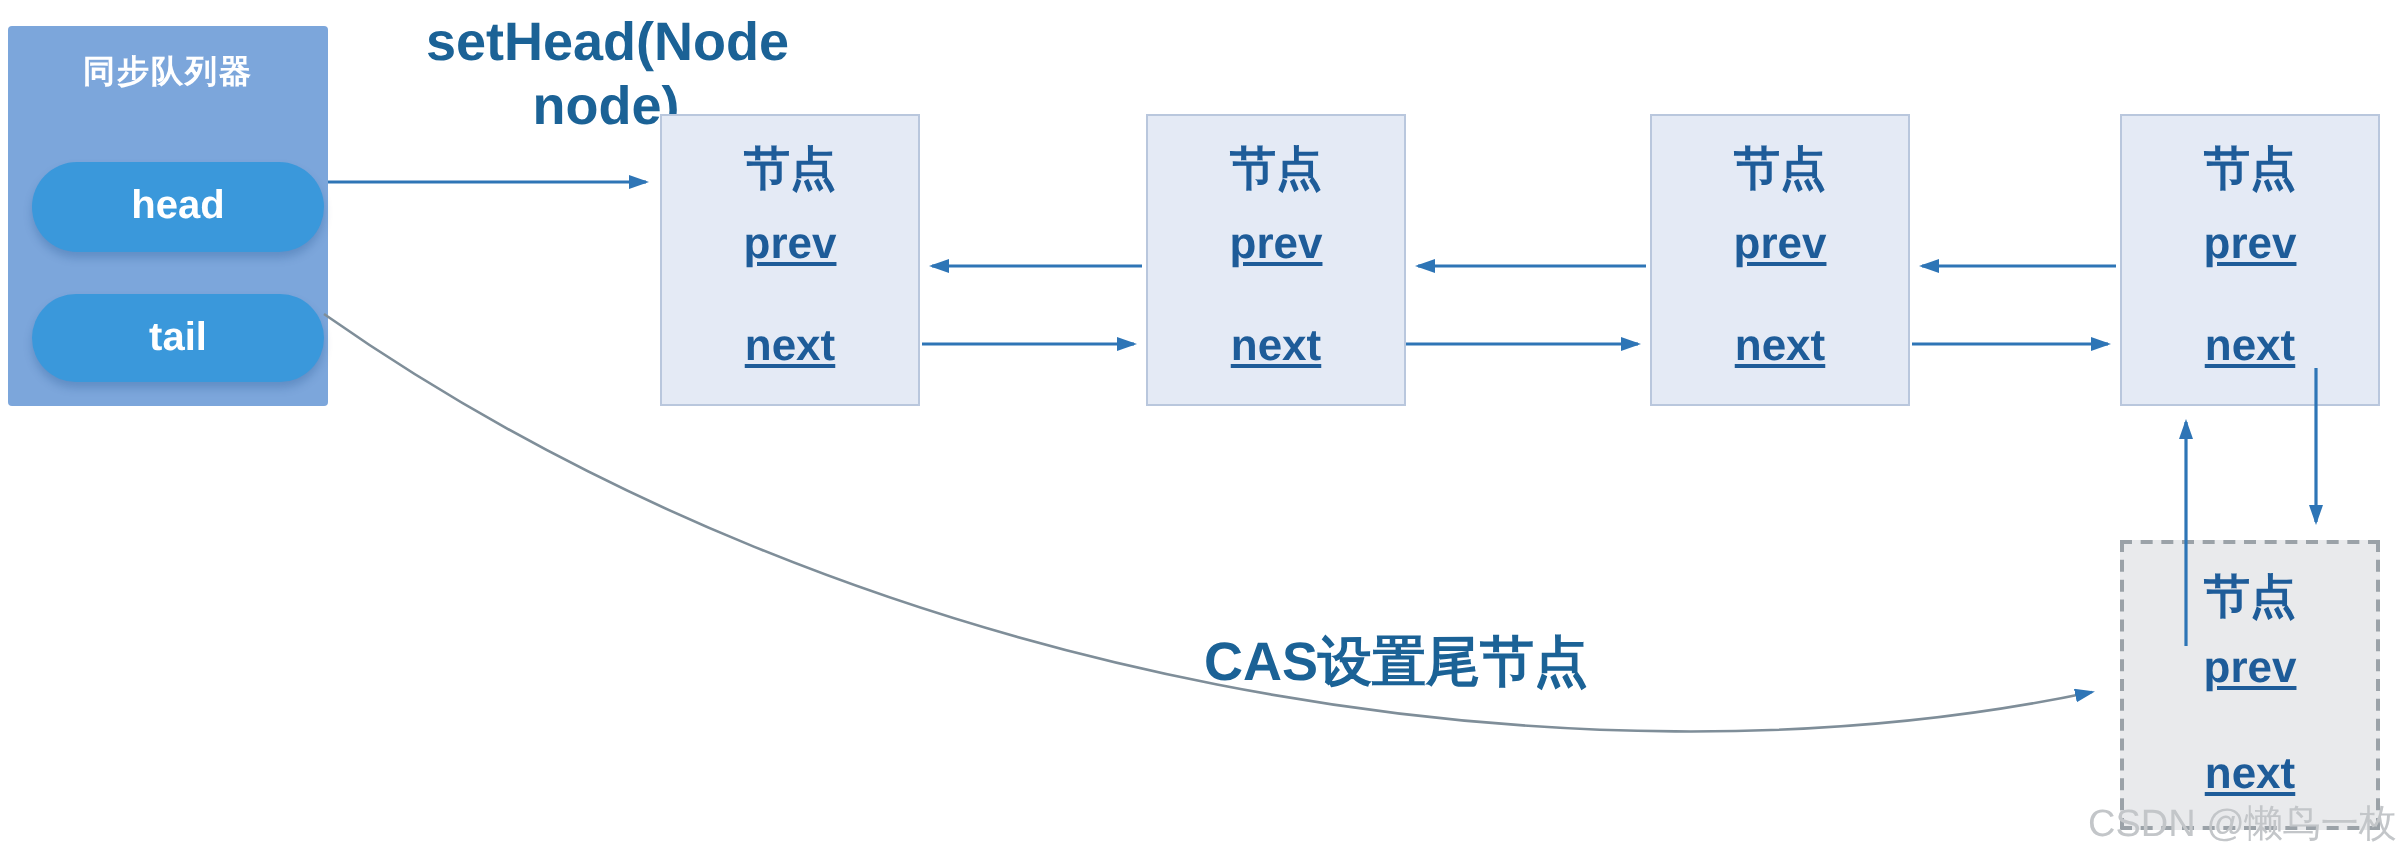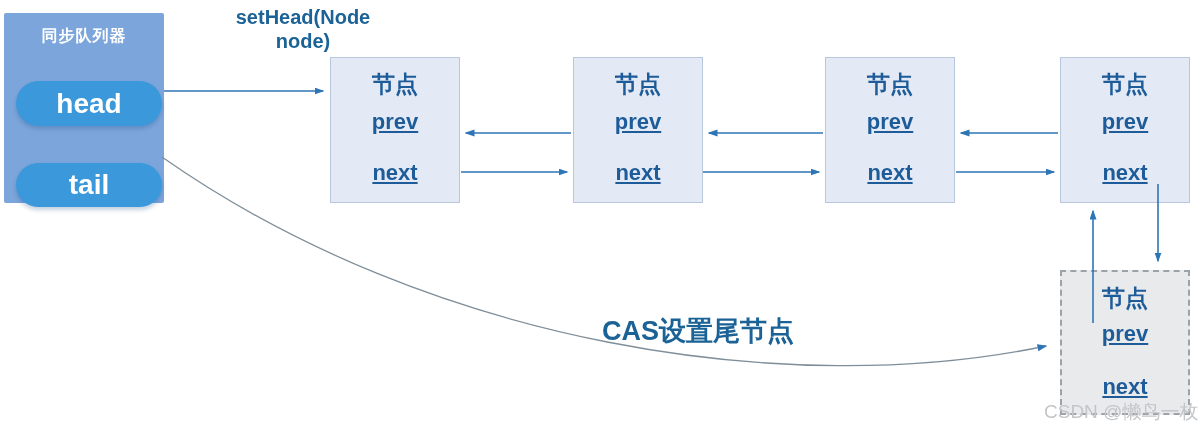--- a/index.html
+++ b/index.html
@@ -17,25 +17,25 @@
   }
   .sync-title{
     position:absolute;left:0;top:13px;width:100%;
     text-align:center;color:#ffffff;font-size:16px;font-weight:bold;
     letter-spacing:1px;
   }
   .pill{
     position:absolute;left:12px;width:146px;height:45px;
     background:var(--accent_blue);border-radius:23px;
     display:flex;align-items:center;justify-content:center;
-    color:#ffffff;font-size:28px;font-weight:bold;
+    color:#ffffff;font-size:20px;font-weight:bold;
     box-shadow:0 3px 4px rgba(20,70,130,0.25);
   }
   .pill.head{top:68px;}
-  .pill.tail{top:134px;height:44px;margin-top:16px;}
+  .pill.tail{top:134px;height:44px;}
   
   .node{
     position:absolute;top:57px;width:130px;height:146px;
     background:var(--node_fill);border:1px solid var(--node_border);
     box-sizing:border-box;
   }
   .node .slot{
     position:absolute;left:0;width:100%;height:28px;
     display:flex;align-items:center;justify-content:center;
     color:var(--node_text);font-size:22px;font-weight:600;
@@ -50,21 +50,21 @@
   .node.dashed{
     left:1060px;top:270px;height:145px;
     background:var(--dashed_fill);
     border:2px dashed var(--dashed_border);
   }
   .node.dashed .slot.prev{top:48px;}
   
   .lbl-sethead{
     position:absolute;left:213px;top:6px;width:180px;
     text-align:center;color:var(--label_text);
-    font-size:20px;font-weight:bold;line-height:1.18;
+    font-size:27px;font-weight:bold;line-height:1.18;
   }
   .lbl-cas{
     position:absolute;left:602px;top:313px;
     color:var(--label_text);font-size:27px;font-weight:bold;
   }
   .watermark{
     position:absolute;left:1044px;top:399px;width:156px;
     color:var(--watermark);font-size:19px;white-space:nowrap;
     z-index:5;
   }

